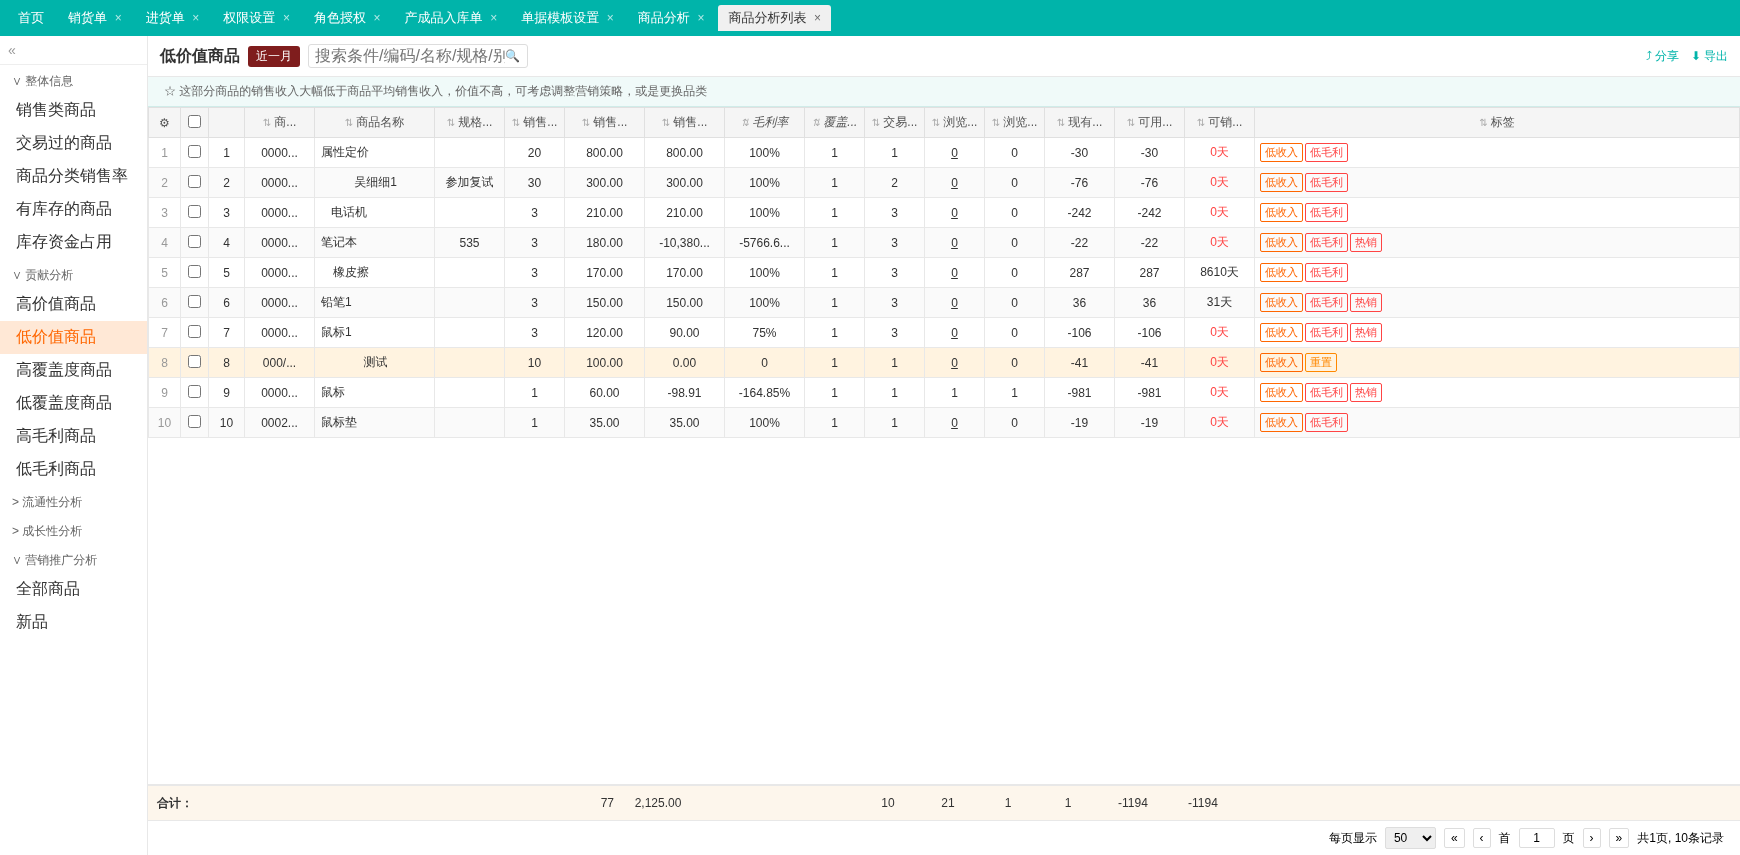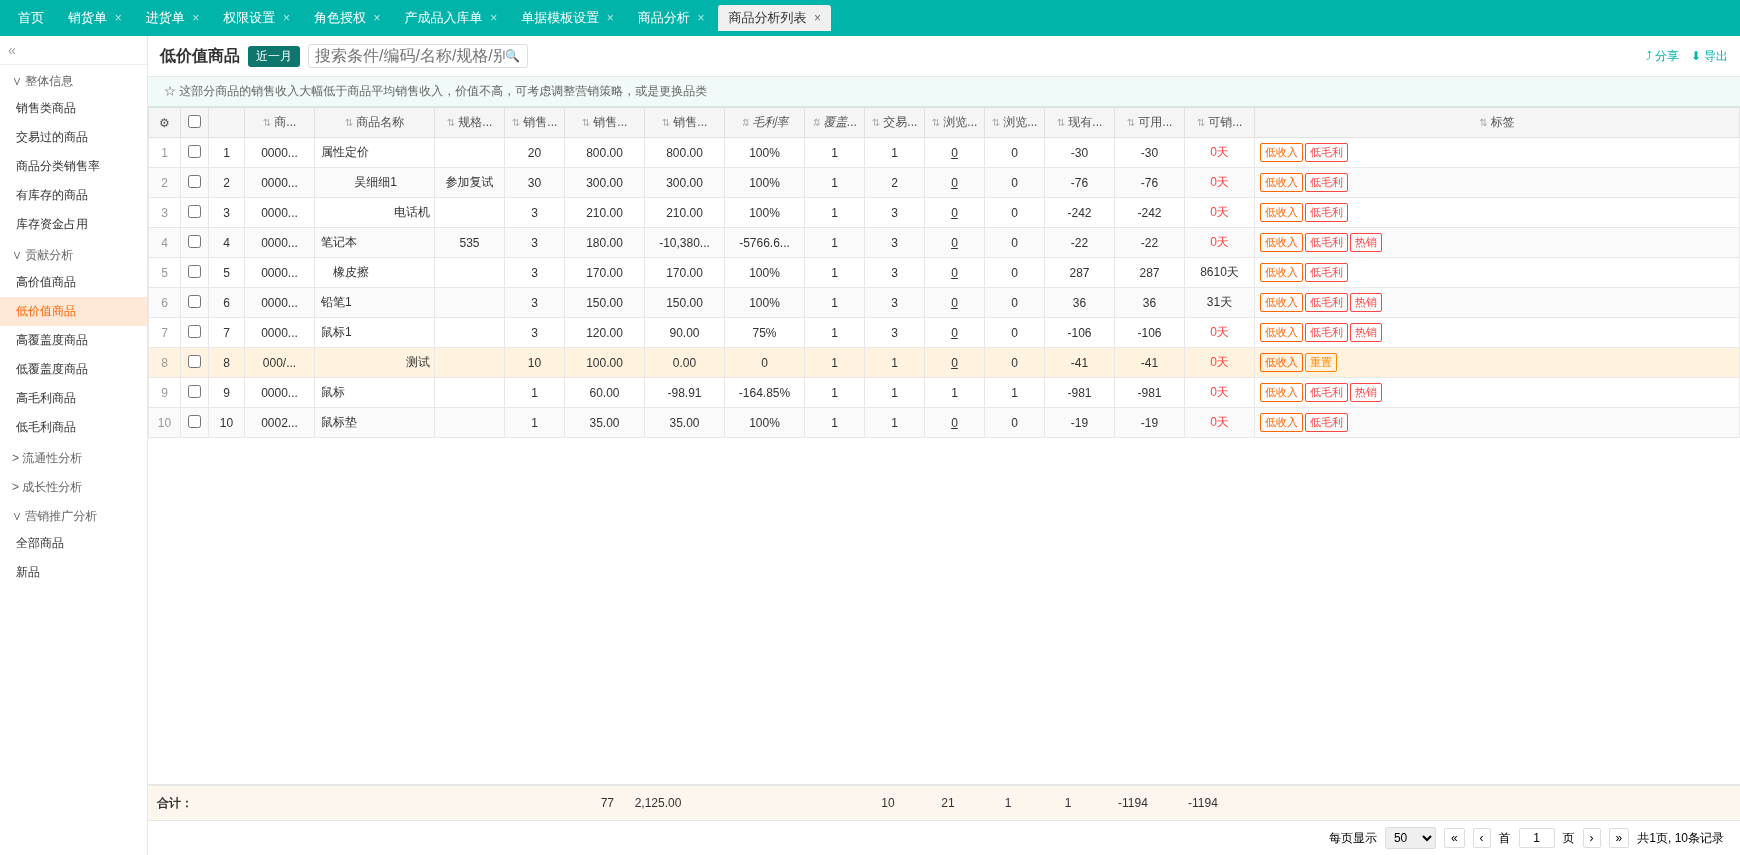--- a/index.html
+++ b/index.html
@@ -44,21 +44,21 @@
       color: #666;
       font-size: 12px;
       display: flex;
       align-items: center;
       gap: 4px;
     }
     .sidebar-item {
       padding: 6px 16px;
       cursor: pointer;
       color: #333;
-      font-size: 12px;
+      font-size: 16px;
     }
     .sidebar-item.active { background: #ffe8d6; color: #ff6600; }
 
     
     .content-area {
       flex: 1;
       display: flex;
       flex-direction: column;
       overflow: hidden;
       background: #fff;
@@ -71,21 +71,21 @@
       padding: 8px 12px;
       border-bottom: 1px solid #e8e8e8;
       gap: 8px;
     }
     .page-title {
       font-size: 16px;
       font-weight: bold;
       color: #333;
     }
     .filter-btn {
-      background: #0f766e;
+      background: #7f1d1d;
       color: #fff;
       border: none;
       border-radius: 3px;
       padding: 2px 8px;
       cursor: pointer;
       font-size: 12px;
     }
     .search-box {
       display: flex;
       align-items: center;
@@ -372,21 +372,21 @@
     <td>-76</td>
     <td>-76</td>
     <td style="color:#ff4444;">0天</td>
     <td style="text-align:left;"><span class="tag-badge tag-low-income">低收入</span><span class="tag-badge tag-low-margin">低毛利</span></td>
   </tr>
             <tr class="even">
     <td style="color:#999;">3</td>
     <td><input type="checkbox" style=""></td>
     <td>3</td>
     <td>0000...</td>
-    <td style="text-align:right;padding-left:6px;font-family:Liberation Serif, serif;">电话机</td>
+    <td style="text-align:left;padding-left:16px;font-family:Liberation Serif, serif;">电话机</td>
     <td></td>
     <td>3</td>
     <td>210.00</td>
     <td>210.00</td>
     <td>100%</td>
     <td>1</td>
     <td>3</td>
     <td><span style="text-decoration:underline;cursor:pointer;">0</span></td>
     <td>0</td>
     <td>-242</td>
@@ -472,21 +472,21 @@
     <td>-106</td>
     <td>-106</td>
     <td style="color:#ff4444;">0天</td>
     <td style="text-align:left;"><span class="tag-badge tag-low-income">低收入</span><span class="tag-badge tag-low-margin">低毛利</span><span class="tag-badge tag-hot">热销</span></td>
   </tr>
             <tr class="highlighted">
     <td style="color:#999;">8</td>
     <td><input type="checkbox" style="accent-color: rgb(255, 102, 0);"></td>
     <td>8</td>
     <td>000/...</td>
-    <td style="text-align:right;padding-left:6px;">测试</td>
+    <td style="text-align:center;padding-left:6px;">测试</td>
     <td></td>
     <td>10</td>
     <td>100.00</td>
     <td>0.00</td>
     <td>0</td>
     <td>1</td>
     <td>1</td>
     <td><span style="text-decoration:underline;cursor:pointer;">0</span></td>
     <td>0</td>
     <td>-41</td>

